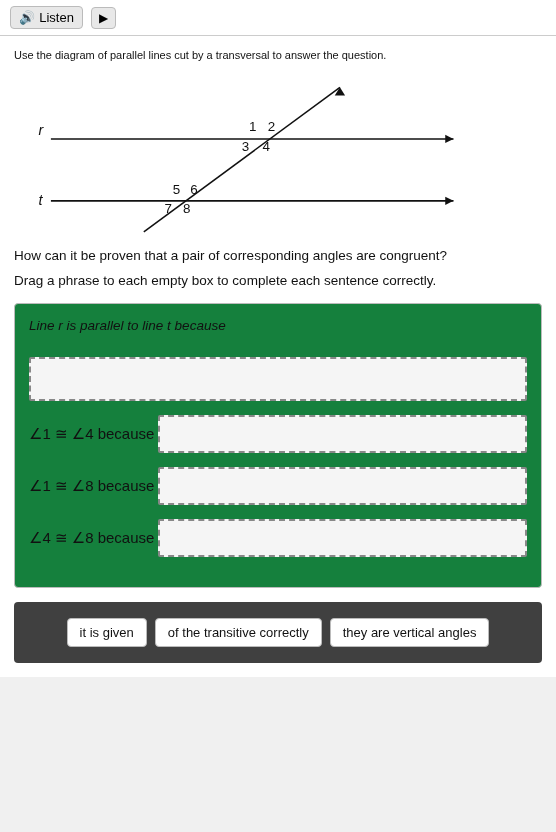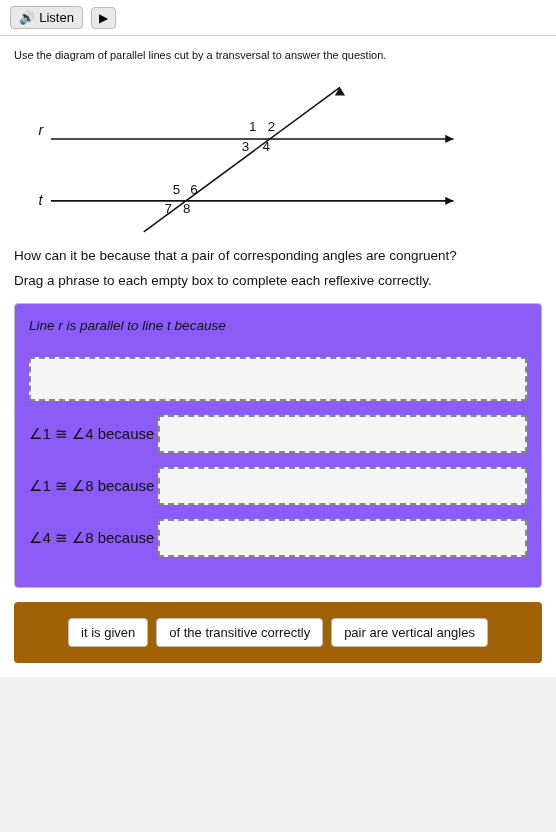--- a/index.html
+++ b/index.html
@@ -73,21 +73,21 @@
 
     .drag-instruction {
       font-size: 13.5px;
       line-height: 1.4;
       margin-bottom: 12px;
     }
 
     .proof-box {
       border: 1px solid #bbb;
       border-radius: 4px;
-      background: #8b5cf6;
+      background: #15803d;
       padding: 14px 14px 16px;
       margin-bottom: 0;
     }
 
     .proof-title {
       font-size: 13.5px;
       margin-bottom: 12px;
       font-style: italic;
     }
 
@@ -116,21 +116,21 @@
     .first-drop {
       width: 100%;
       min-height: 44px;
       border: 2px dashed #888;
       border-radius: 2px;
       background: #f5f5f5;
       margin-bottom: 14px;
     }
 
     .phrase-bank {
-      background: #a16207;
+      background: #404040;
       border-radius: 4px;
       padding: 16px 20px;
       margin-top: 14px;
       display: flex;
       flex-wrap: wrap;
       gap: 8px;
       justify-content: center;
     }
 
     .phrase-chip {
@@ -187,22 +187,22 @@
       <text x="215" y="72" font-size="13" fill="#111">3</text>
       <text x="235" y="72" font-size="13" fill="#111">4</text>
 
       <text x="148" y="113" font-size="13" fill="#111">5</text>
       <text x="165" y="113" font-size="13" fill="#111">6</text>
       <text x="140" y="132" font-size="13" fill="#111">7</text>
       <text x="158" y="132" font-size="13" fill="#111">8</text>
     </svg>
   </div>
 
-  <p class="sub-question">How can it be because that a pair of corresponding angles are congruent?</p>
-  <p class="drag-instruction">Drag a phrase to each empty box to complete each reflexive correctly.</p>
+  <p class="sub-question">How can it be proven that a pair of corresponding angles are congruent?</p>
+  <p class="drag-instruction">Drag a phrase to each empty box to complete each sentence correctly.</p>
 
   <div class="proof-box">
 
     <div style="display:flex; align-items:flex-start; margin-bottom:12px;">
       <span class="proof-title">
         Line <em>r</em> is parallel to line <em>t</em> because
       </span>
     </div>
 
     <div class="first-drop"></div>
@@ -226,16 +226,16 @@
         <span class="angle-symbol">∠</span>4 ≅ <span class="angle-symbol">∠</span>8 because
       </span>
       <div class="drop-zone-container"></div>
     </div>
 
   </div>
 
   <div class="phrase-bank">
     <div class="phrase-chip">it is given</div>
     <div class="phrase-chip">of the transitive correctly</div>
-    <div class="phrase-chip">pair are vertical angles</div>
+    <div class="phrase-chip">they are vertical angles</div>
   </div>
 
 </div>
 
 </body></html>

